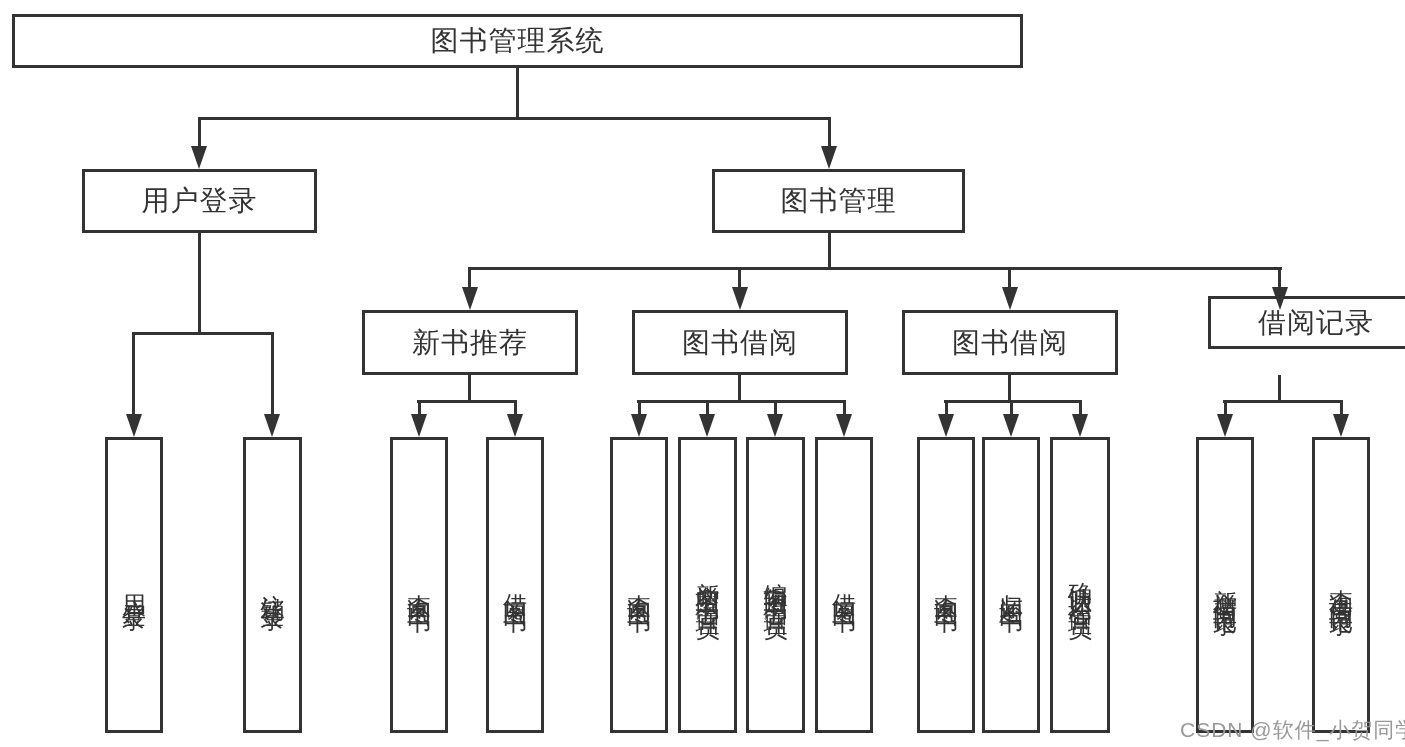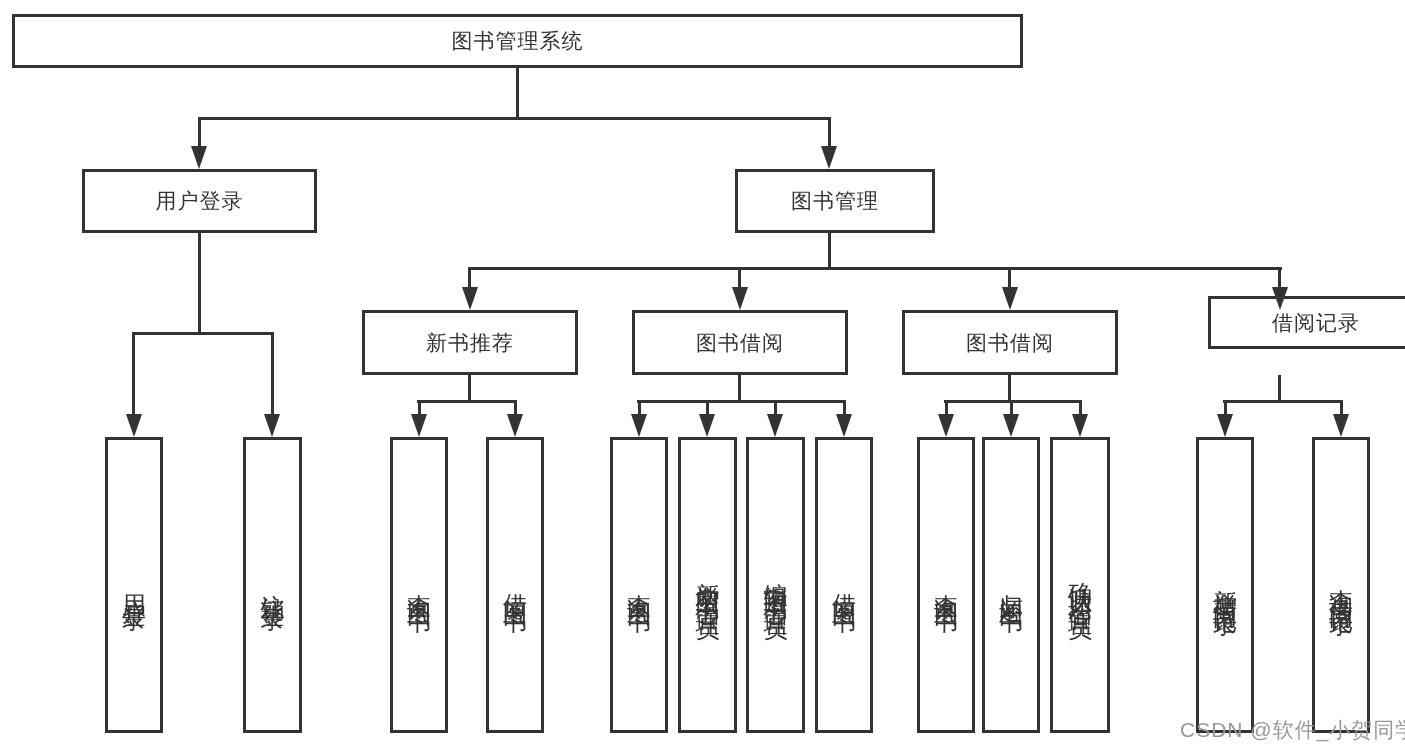--- a/index.html
+++ b/index.html
@@ -5,21 +5,21 @@
   html,body { margin:0; padding:0; background:#ffffff; }
   .canvas {
     position:relative; width:1405px; height:747px; background:#ffffff;
     font-family:"Liberation Sans","DejaVu Sans",sans-serif; overflow:hidden;
   }
   .box {
     position:absolute; background:#ffffff; border:3px solid #333333;
     box-sizing:border-box; display:flex; align-items:center; justify-content:center;
     color:#333333;
   }
-  .box.h { font-size:21px; letter-spacing:1px;font-family:Liberation Serif, serif; }
+  .box.h { font-size:28px; letter-spacing:1px;font-family:Liberation Serif, serif; }
   .box.v {
     writing-mode:vertical-rl; text-orientation:mixed;
     font-size:24px; letter-spacing:5px; line-height:1;
   }
   .lv { position:absolute; width:3px; background:#333333; }
   .lh { position:absolute; height:3px; background:#333333; }
   .arr {
     position:absolute; width:0; height:0;
     border-left:8px solid transparent; border-right:8px solid transparent;
     border-top:23px solid #333333;
@@ -30,21 +30,21 @@
   }
 </style>
 </head>
 <body>
 
 <div class="canvas">
 
   <div class="box h" style="left:12px; top:14px; width:1011px; height:54px;">图书管理系统</div>
 
   <div class="box h" style="left:82px; top:169px; width:235px; height:64px;">用户登录</div>
-  <div class="box h" style="left:735px; top:169px; width:200px; height:64px;">图书管理</div>
+  <div class="box h" style="left:712px; top:169px; width:253px; height:64px;">图书管理</div>
 
   <div class="box h" style="left:632px; top:310px; width:216px; height:65px;">图书借阅</div>
   <div class="box h" style="left:362px; top:310px; width:216px; height:65px;">新书推荐</div>
   <div class="box h" style="left:902px; top:310px; width:216px; height:65px;">图书借阅</div>
   <div class="box h" style="left:1172px; top:296px; width:216px; height:53px;margin-left:36px;">借阅记录</div>
 
   <div class="box v" style="left:105px; top:437px; width:58px; height:296px;">用户登录</div>
   <div class="box v" style="left:243px; top:437px; width:59px; height:296px;">注销登录</div>
   <div class="box v" style="left:390px; top:437px; width:58px; height:296px;">查询图书</div>
   <div class="box v" style="left:486px; top:437px; width:58px; height:296px;">借阅图书</div>

